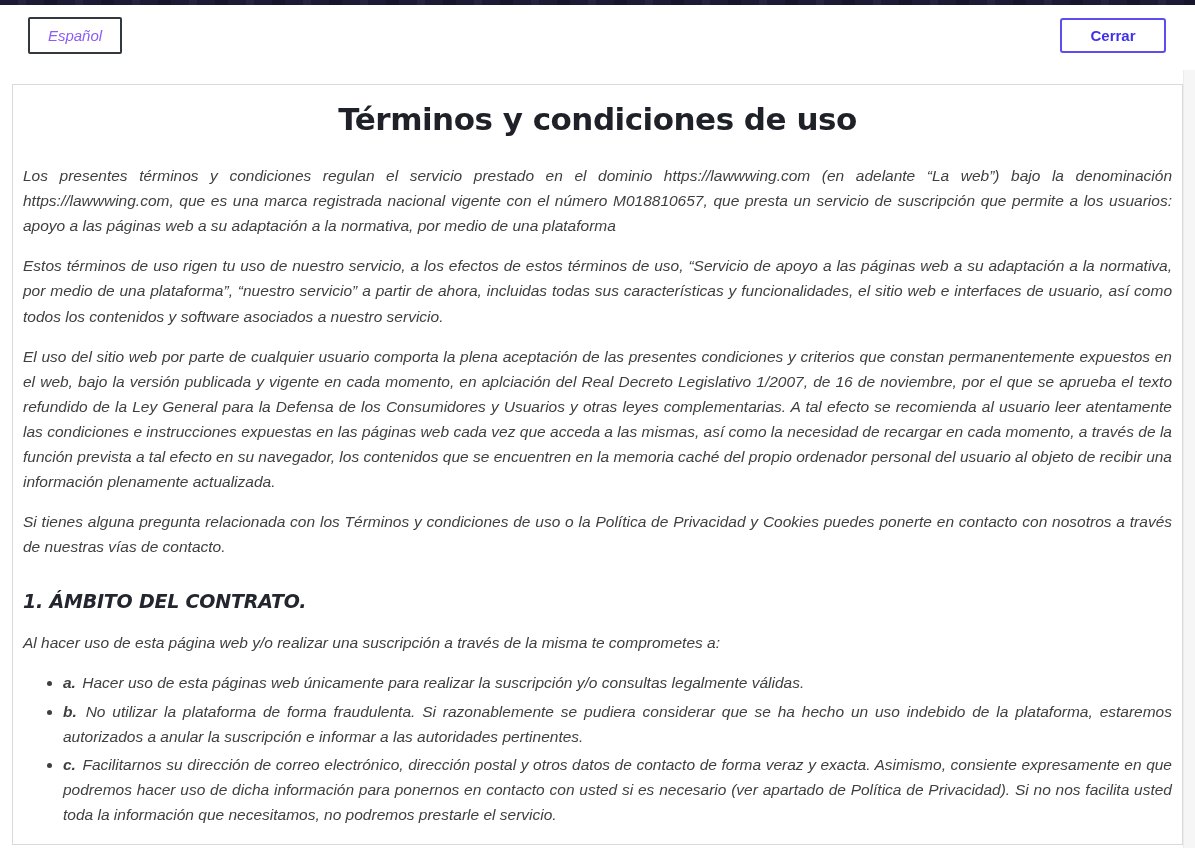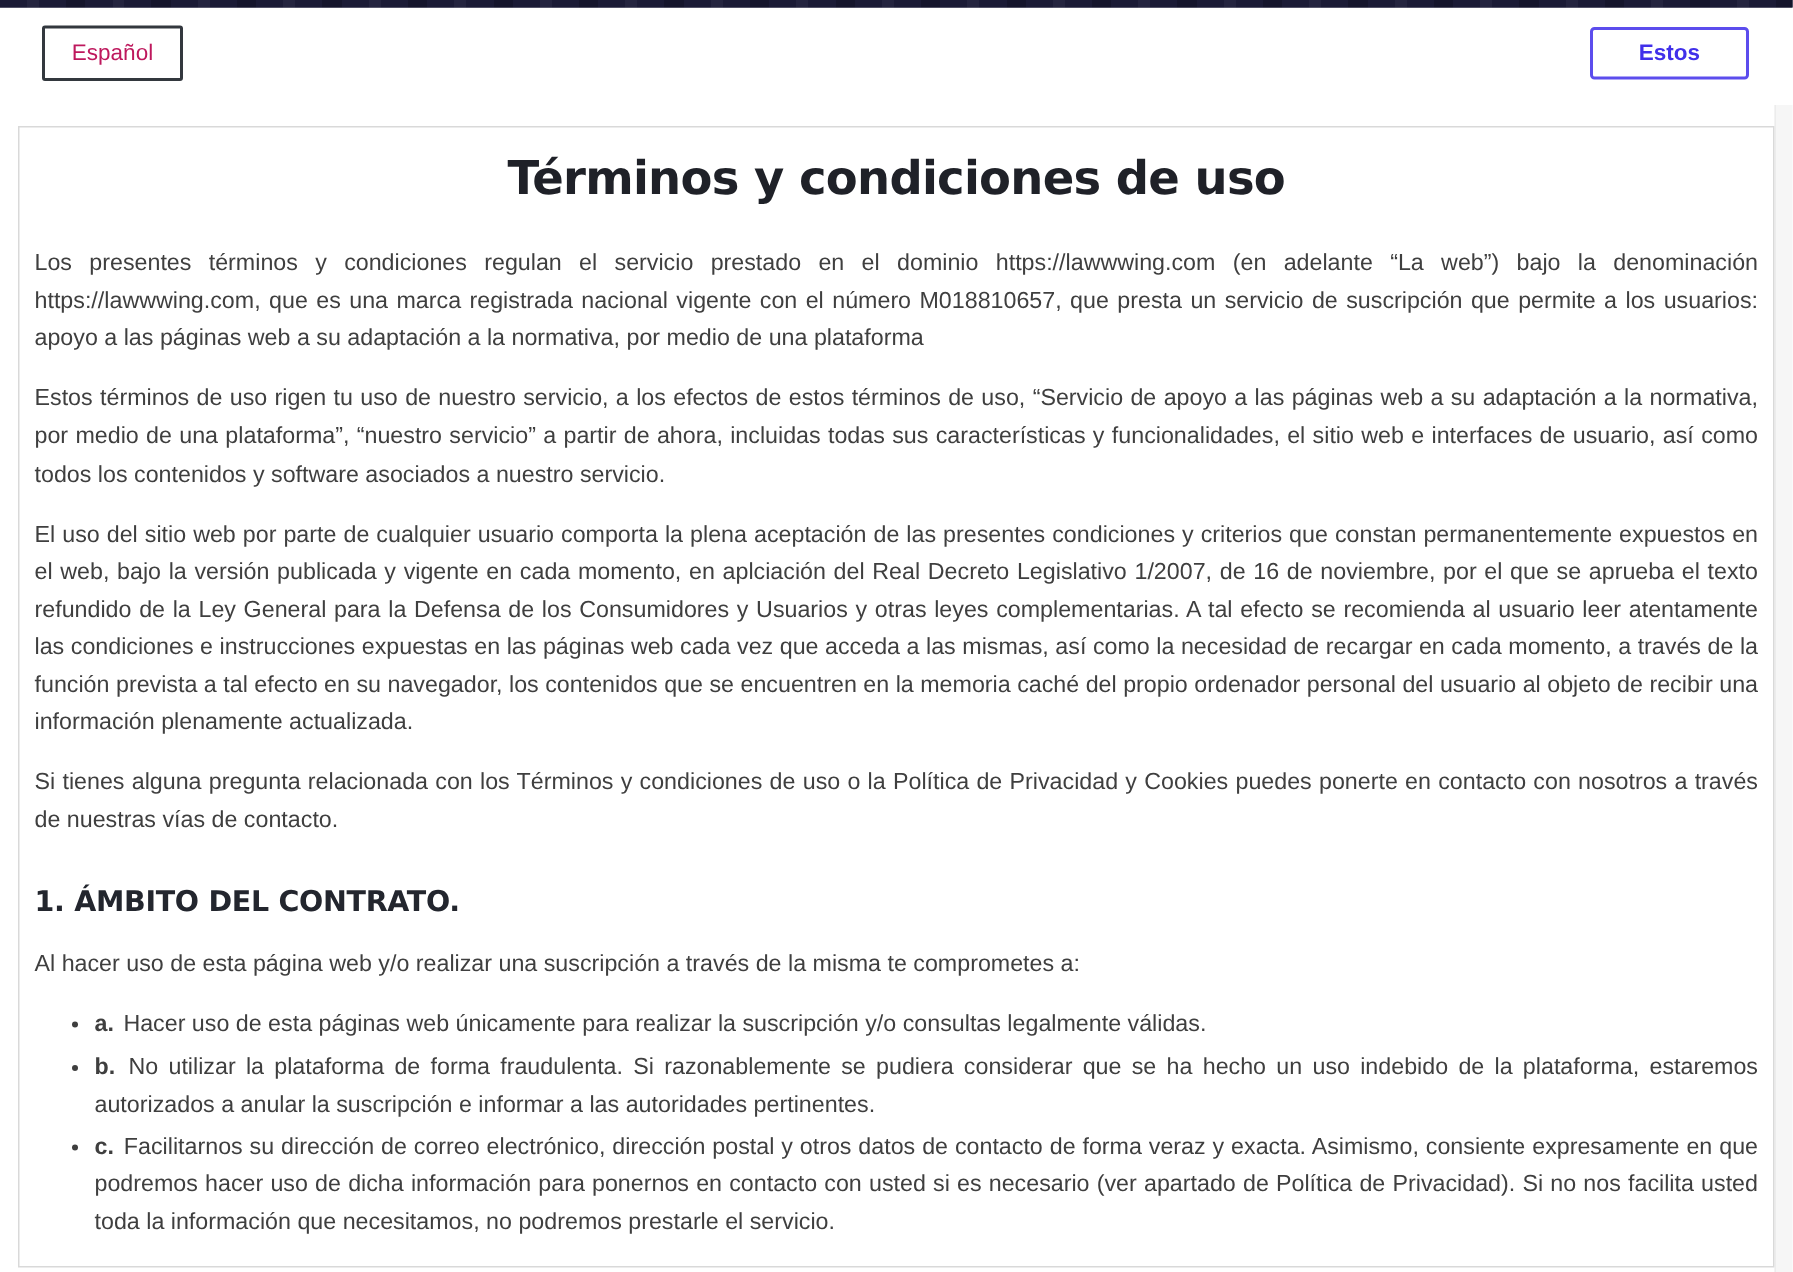--- a/index.html
+++ b/index.html
@@ -12,21 +12,21 @@
     position:absolute;left:0;top:0;width:1195px;height:5px;
     background:#1b1b36;
     background-image:repeating-linear-gradient(90deg,#1b1b36 0 18px,#24243f 18px 26px,#1b1b36 26px 44px,#15152c 44px 57px);
   }
   .btn{
     position:absolute;background:#fff;display:flex;align-items:center;justify-content:center;
     font-size:15px;cursor:pointer;box-sizing:border-box;
   }
   .btn-lang{
     left:28px;top:17px;width:94px;height:37px;
-    border:2px solid #33383e;border-radius:2px;color:#be185d;
+    border:2px solid #33383e;border-radius:2px;color:#8b5cf6;font-style:italic;
   }
   .btn-close{
     right:29px;top:18px;width:106px;height:35px;
     border:2px solid #5c4ded;border-radius:3px;color:#4130ea;font-weight:700;
   }
   .scroll-track{
     position:absolute;right:0;top:70px;bottom:0;width:12px;
     background:#f6f6f6;border-left:1px solid #ececec;box-sizing:border-box;
   }
   .panel{
@@ -46,40 +46,40 @@
   .logo-circle{
     width:19px;height:19px;border:2px solid #454545;border-radius:50%;
     display:flex;align-items:center;justify-content:center;
     font-size:11px;font-weight:700;color:#454545;background:#fff;line-height:1;
   }
   .brand{font-size:19px;color:#4a4a4a;letter-spacing:0.2px;}
   .brand .b{font-weight:700;color:#3a3a3a;}
   .brand .l{color:#6e6e6e;}
   .content{
     margin-top:26px;
-    font-size:15.5px;line-height:1.62;color:#3f3f3f;text-align:justify;
+    font-size:15.5px;line-height:1.62;color:#3f3f3f;text-align:justify;font-style:italic;
   }
   .content p{margin:0 0 15px;}
   .section-heading{
     font-family:"DejaVu Sans", sans-serif;
     font-size:19px;font-weight:700;color:#23262e;
     margin:26px 0 14px;text-align:left;letter-spacing:-0.2px;
   }
   ul.terms-list{margin:10px 0 0;padding-left:40px;}
   ul.terms-list li{margin-bottom:3px;}
   .marker{font-weight:700;margin-right:2px;}
 </style>
 </head>
 <body>
 
 <div class="top-strip"></div>
 
 <button class="btn btn-lang">Español</button>
 
-<button class="btn btn-close">Estos</button>
+<button class="btn btn-close">Cerrar</button>
 
 <div class="scroll-track"></div>
 
 <div class="panel">
 
   <h1 class="doc-title">Términos y condiciones de uso</h1>
 
 
   <div class="content">
     <p>Los presentes términos y condiciones regulan el servicio prestado en el dominio https://lawwwing.com (en adelante “La web”) bajo la denominación https://lawwwing.com, que es una marca registrada nacional vigente con el número M018810657, que presta un servicio de suscripción que permite a los usuarios: apoyo a las páginas web a su adaptación a la normativa, por medio de una plataforma</p>

